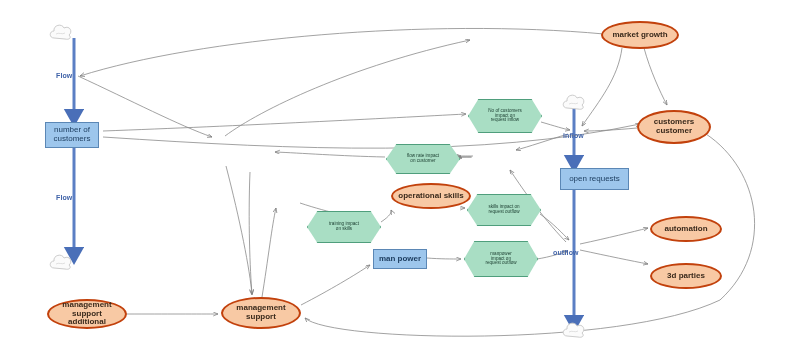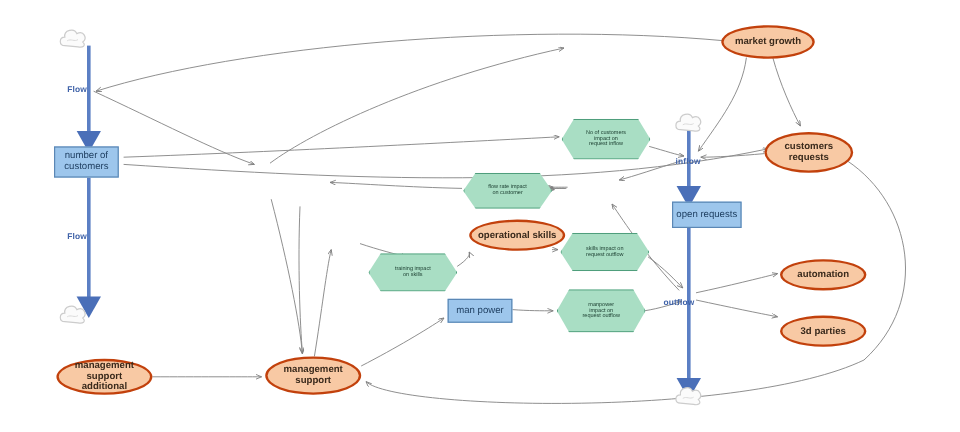--- a/index.html
+++ b/index.html
@@ -142,35 +142,35 @@
   <div class="flowlabel" style="left:56px;top:72px;">Flow</div>
   <div class="flowlabel" style="left:56px;top:194px;">Flow</div>
   <div class="flowlabel" style="left:563px;top:132px;">inflow</div>
   <div class="flowlabel" style="left:553px;top:249px;">outflow</div>
 
   <div class="node stock" style="left:45px;top:122px;width:54px;height:26px;flex-direction:column;">
     <span>number of</span>
     <span>customers</span>
   </div>
 
-  <div class="node stock" style="left:560px;top:168px;width:58px;height:22px;">
+  <div class="node stock" style="left:560px;top:168px;width:69px;height:22px;">
     <span>open requests</span>
   </div>
 
-  <div class="node stock" style="left:373px;top:249px;width:54px;height:20px;">
+  <div class="node stock" style="left:373px;top:249px;width:54px;height:20px;font-weight:bold;">
     <span>man power</span>
   </div>
 
   <div class="node ellipse" style="left:601px;top:21px;width:78px;height:28px;">
     <span>market growth</span>
   </div>
 
   <div class="node ellipse" style="left:637px;top:110px;width:74px;height:34px;flex-direction:column;">
     <span>customers</span>
-    <span>requests</span>
+    <span>customer</span>
   </div>
 
 
 
 
   <div class="node ellipse" style="left:391px;top:183px;width:80px;height:26px;">
     <span>operational skills</span>
   </div>
 
   <div class="node ellipse" style="left:650px;top:216px;width:72px;height:26px;">

